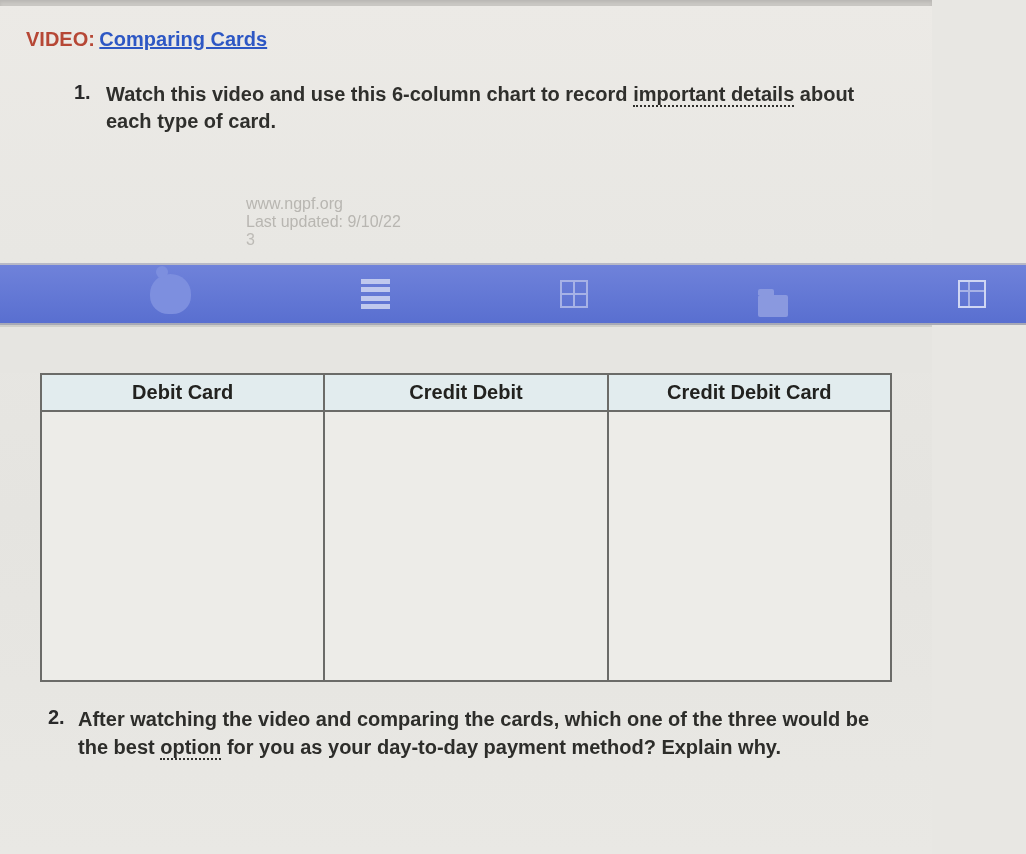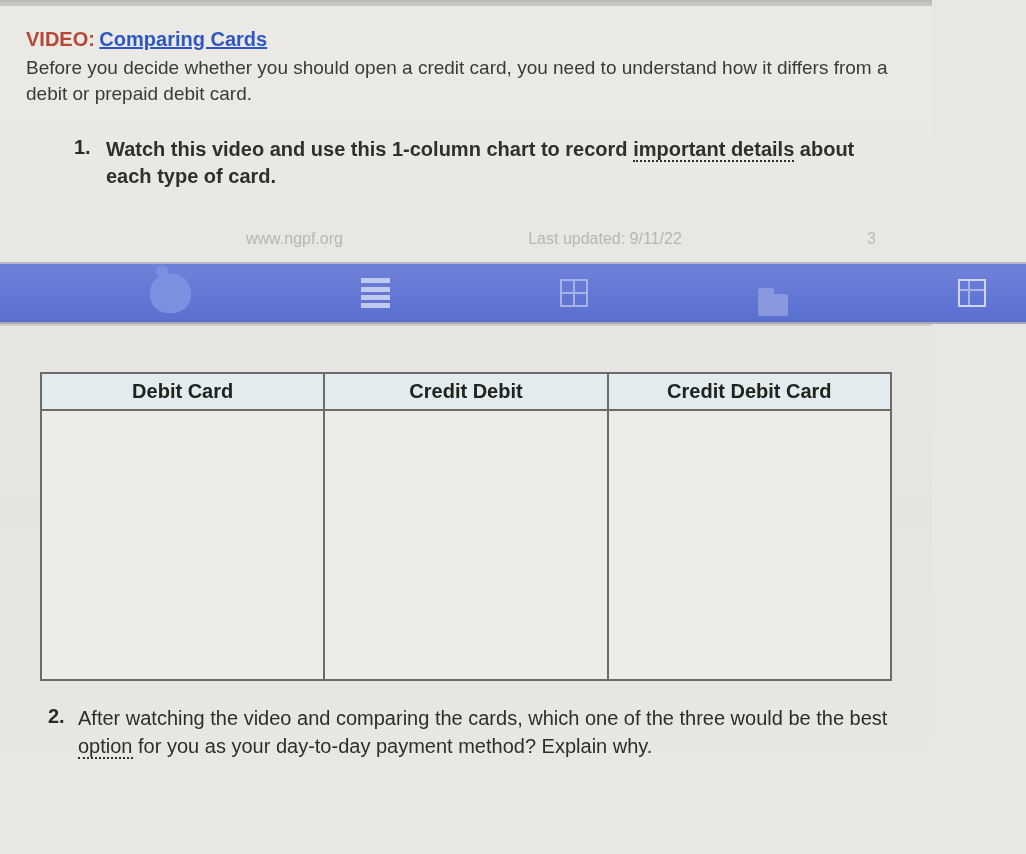--- a/index.html
+++ b/index.html
@@ -63,26 +63,27 @@
     font-size: 20px;
     line-height: 1.35;
     color: #2f2f2c;
   }
   .dotted {
     border-bottom: 2px dotted #2f2f2c;
     padding-bottom: 0px;
     text-align: right;
   }
   .footer-watermark {
-    margin-top: 40px;
+    margin-top: 60px;
     display: flex;
     justify-content: space-between;
     padding: 0 40px 0 220px;
     color: #b8b6b1;
     font-size: 16px;
+    flex-direction: column;
   }
   .footer-watermark .pg {
     color: #bdbbb6;
     margin-right: -10px;
   }
   .bluebar {
     position: relative;
     width: 1026px;
     height: 62px;
     background: linear-gradient(180deg, #6f82da 0%, #596fd0 100%);
@@ -168,49 +169,48 @@
     margin-top: 24px;
     padding: 0 32px 0 48px;
     position: relative;
   }
   .q2 .num {
     position: absolute; left: 48px; top: 0;
     font-weight: 700; font-size: 20px;
   }
   .q2 .txt {
     padding-left: 30px;
-    font-weight: 400;
+    font-weight: 700;
     font-size: 20px;
     line-height: 1.38;
     color: #2d2d2a;
   }
 </style>
 </head>
 <body>
 
 <div class="page">
   <div class="topline"></div>
 
   <div class="content-upper">
     <div>
       <span class="video-label">VIDEO:</span>
       <a class="video-link">Comparing Cards</a>
     </div>
-    <p class="intro">Before you decide whether you should open a credit card, you need to understand how it differs from a debit or prepaid debit card.</p>
 
     <div class="q-block">
       <span class="q-num">1.</span>
       <p class="q-text">
-        <span>Watch this video and use this 1-column chart to record </span><span class="dotted">important details</span><span> about each type of card.</span>
+        <span>Watch this video and use this 6-column chart to record </span><span class="dotted">important details</span><span> about each type of card.</span>
       </p>
     </div>
 
     <div class="footer-watermark">
       <span>www.ngpf.org</span>
-      <span>Last updated: 9/11/22</span>
+      <span>Last updated: 9/10/22</span>
       <span class="pg">3</span>
     </div>
   </div>
 
   <div class="bluebar">
     <div class="piggy"></div>
     <div class="lines">
         <span></span>
         <span></span>
         <span></span>

